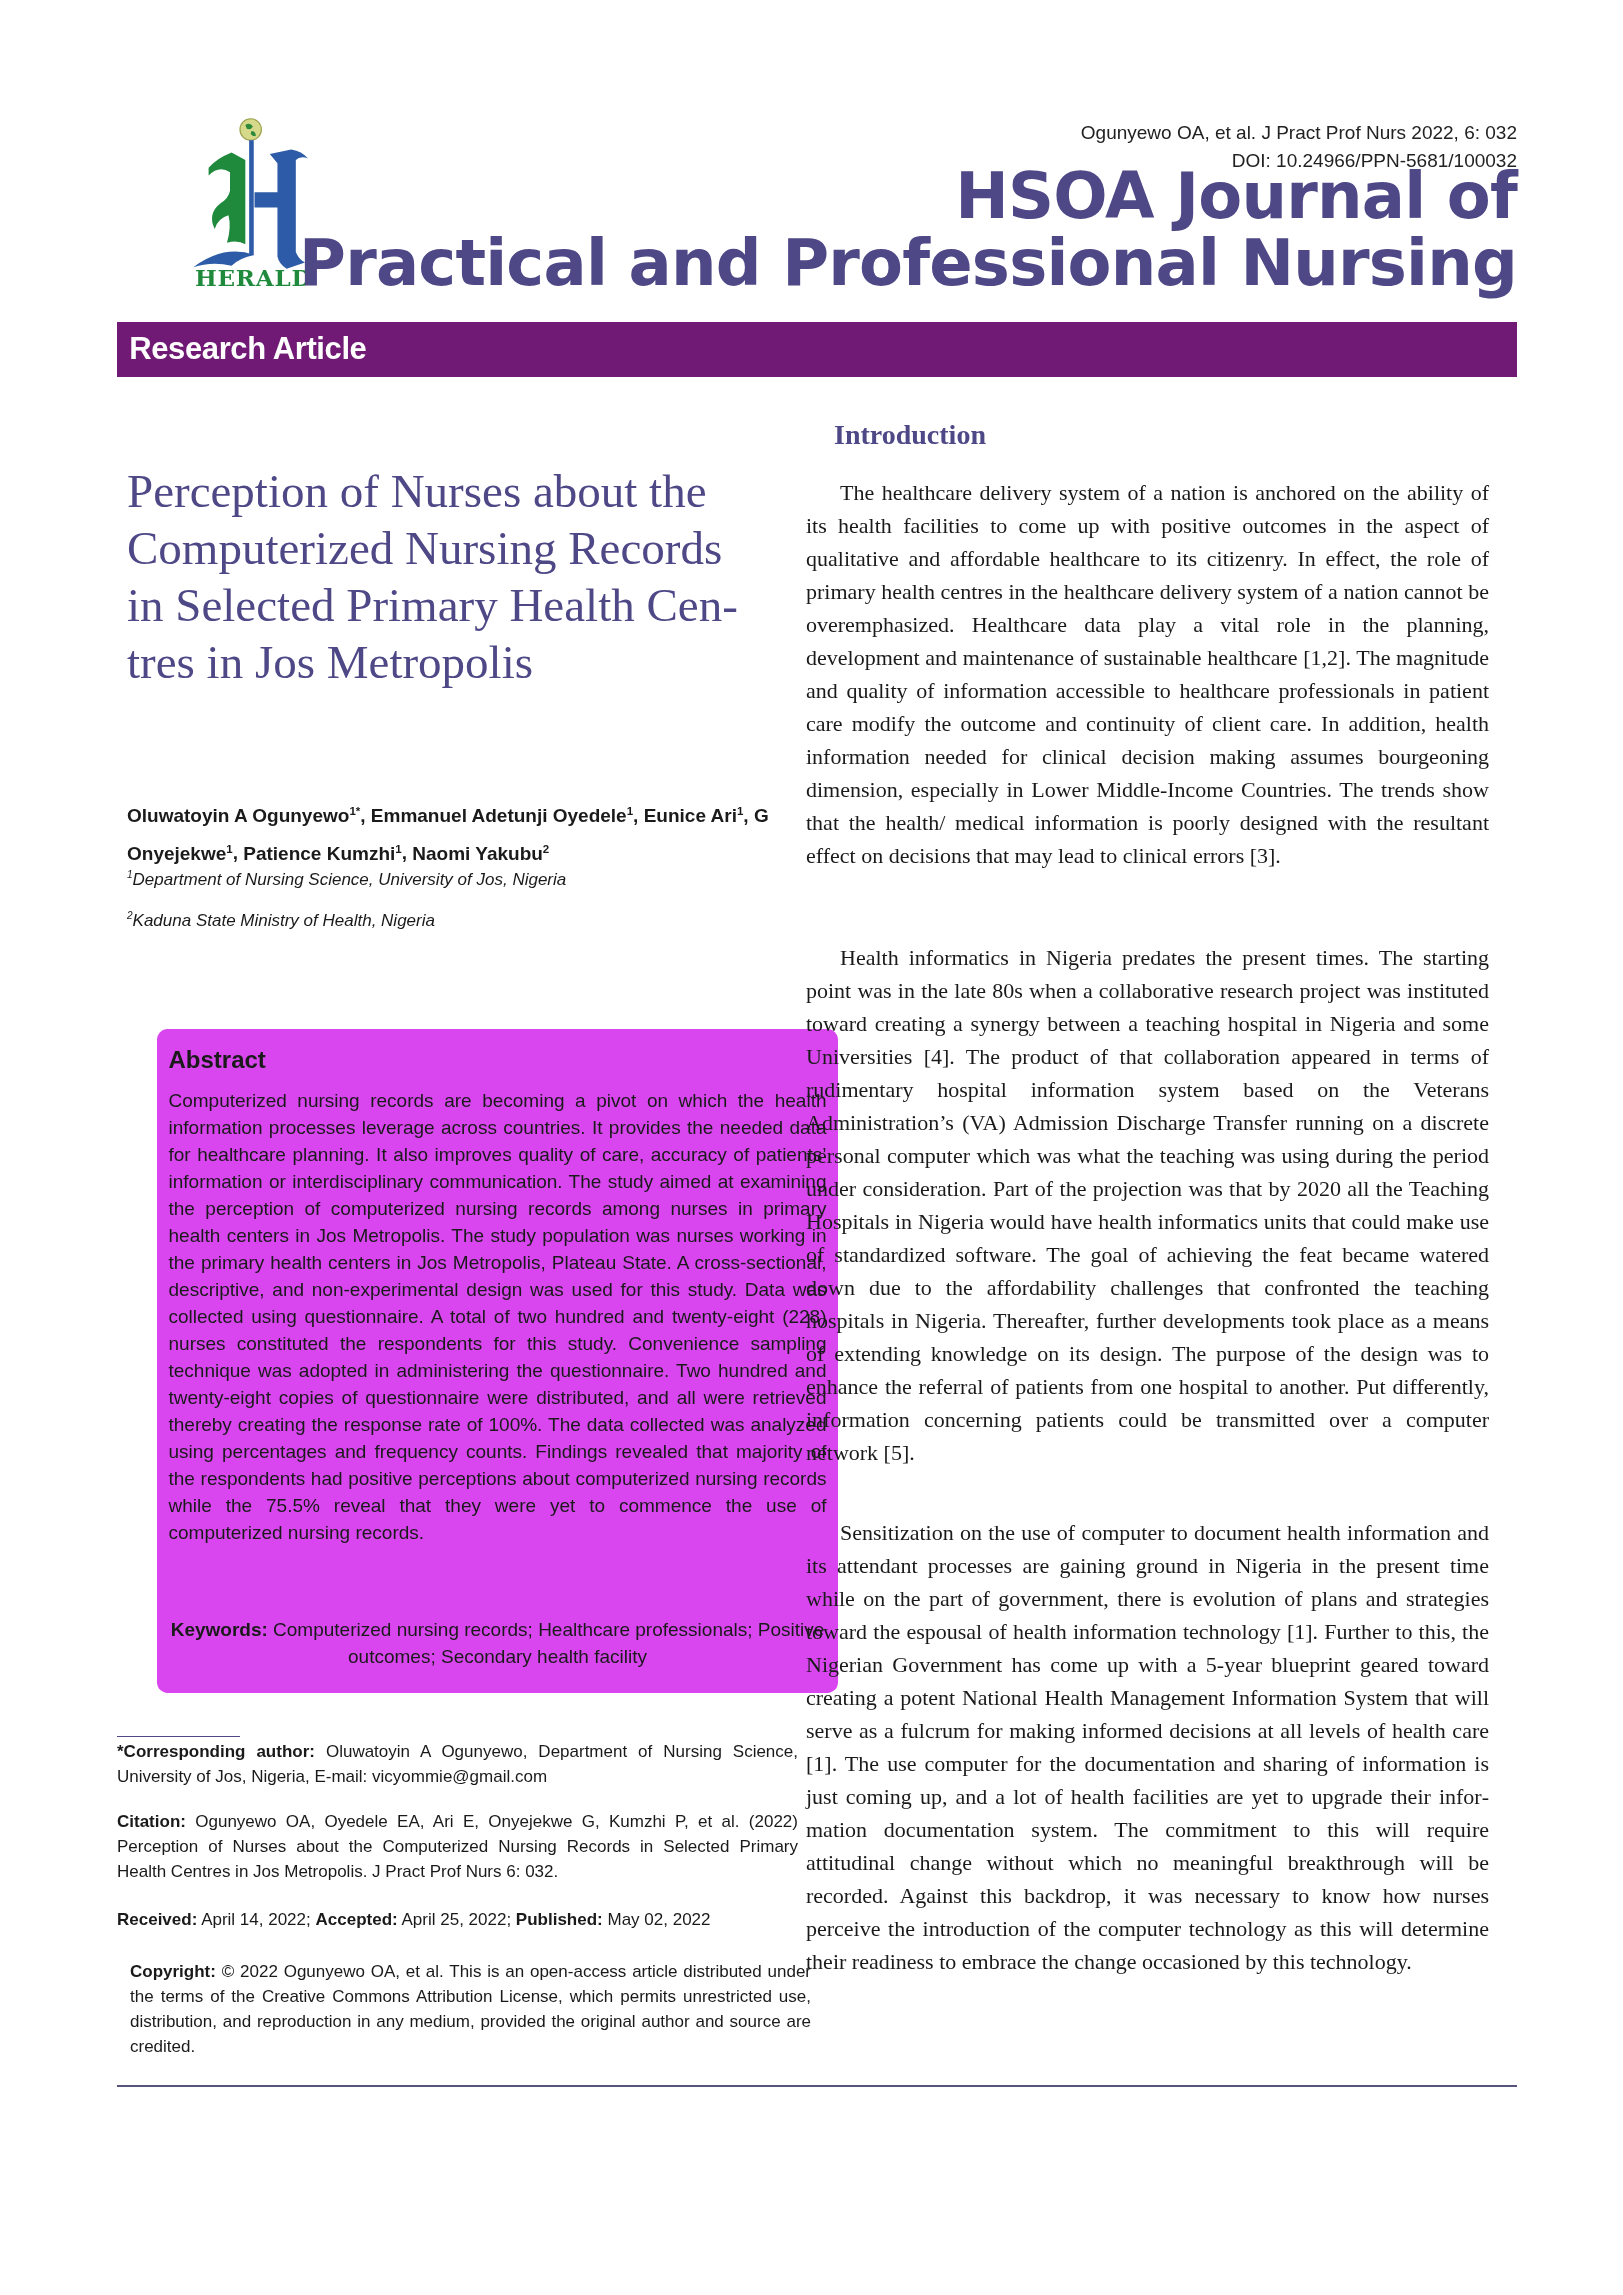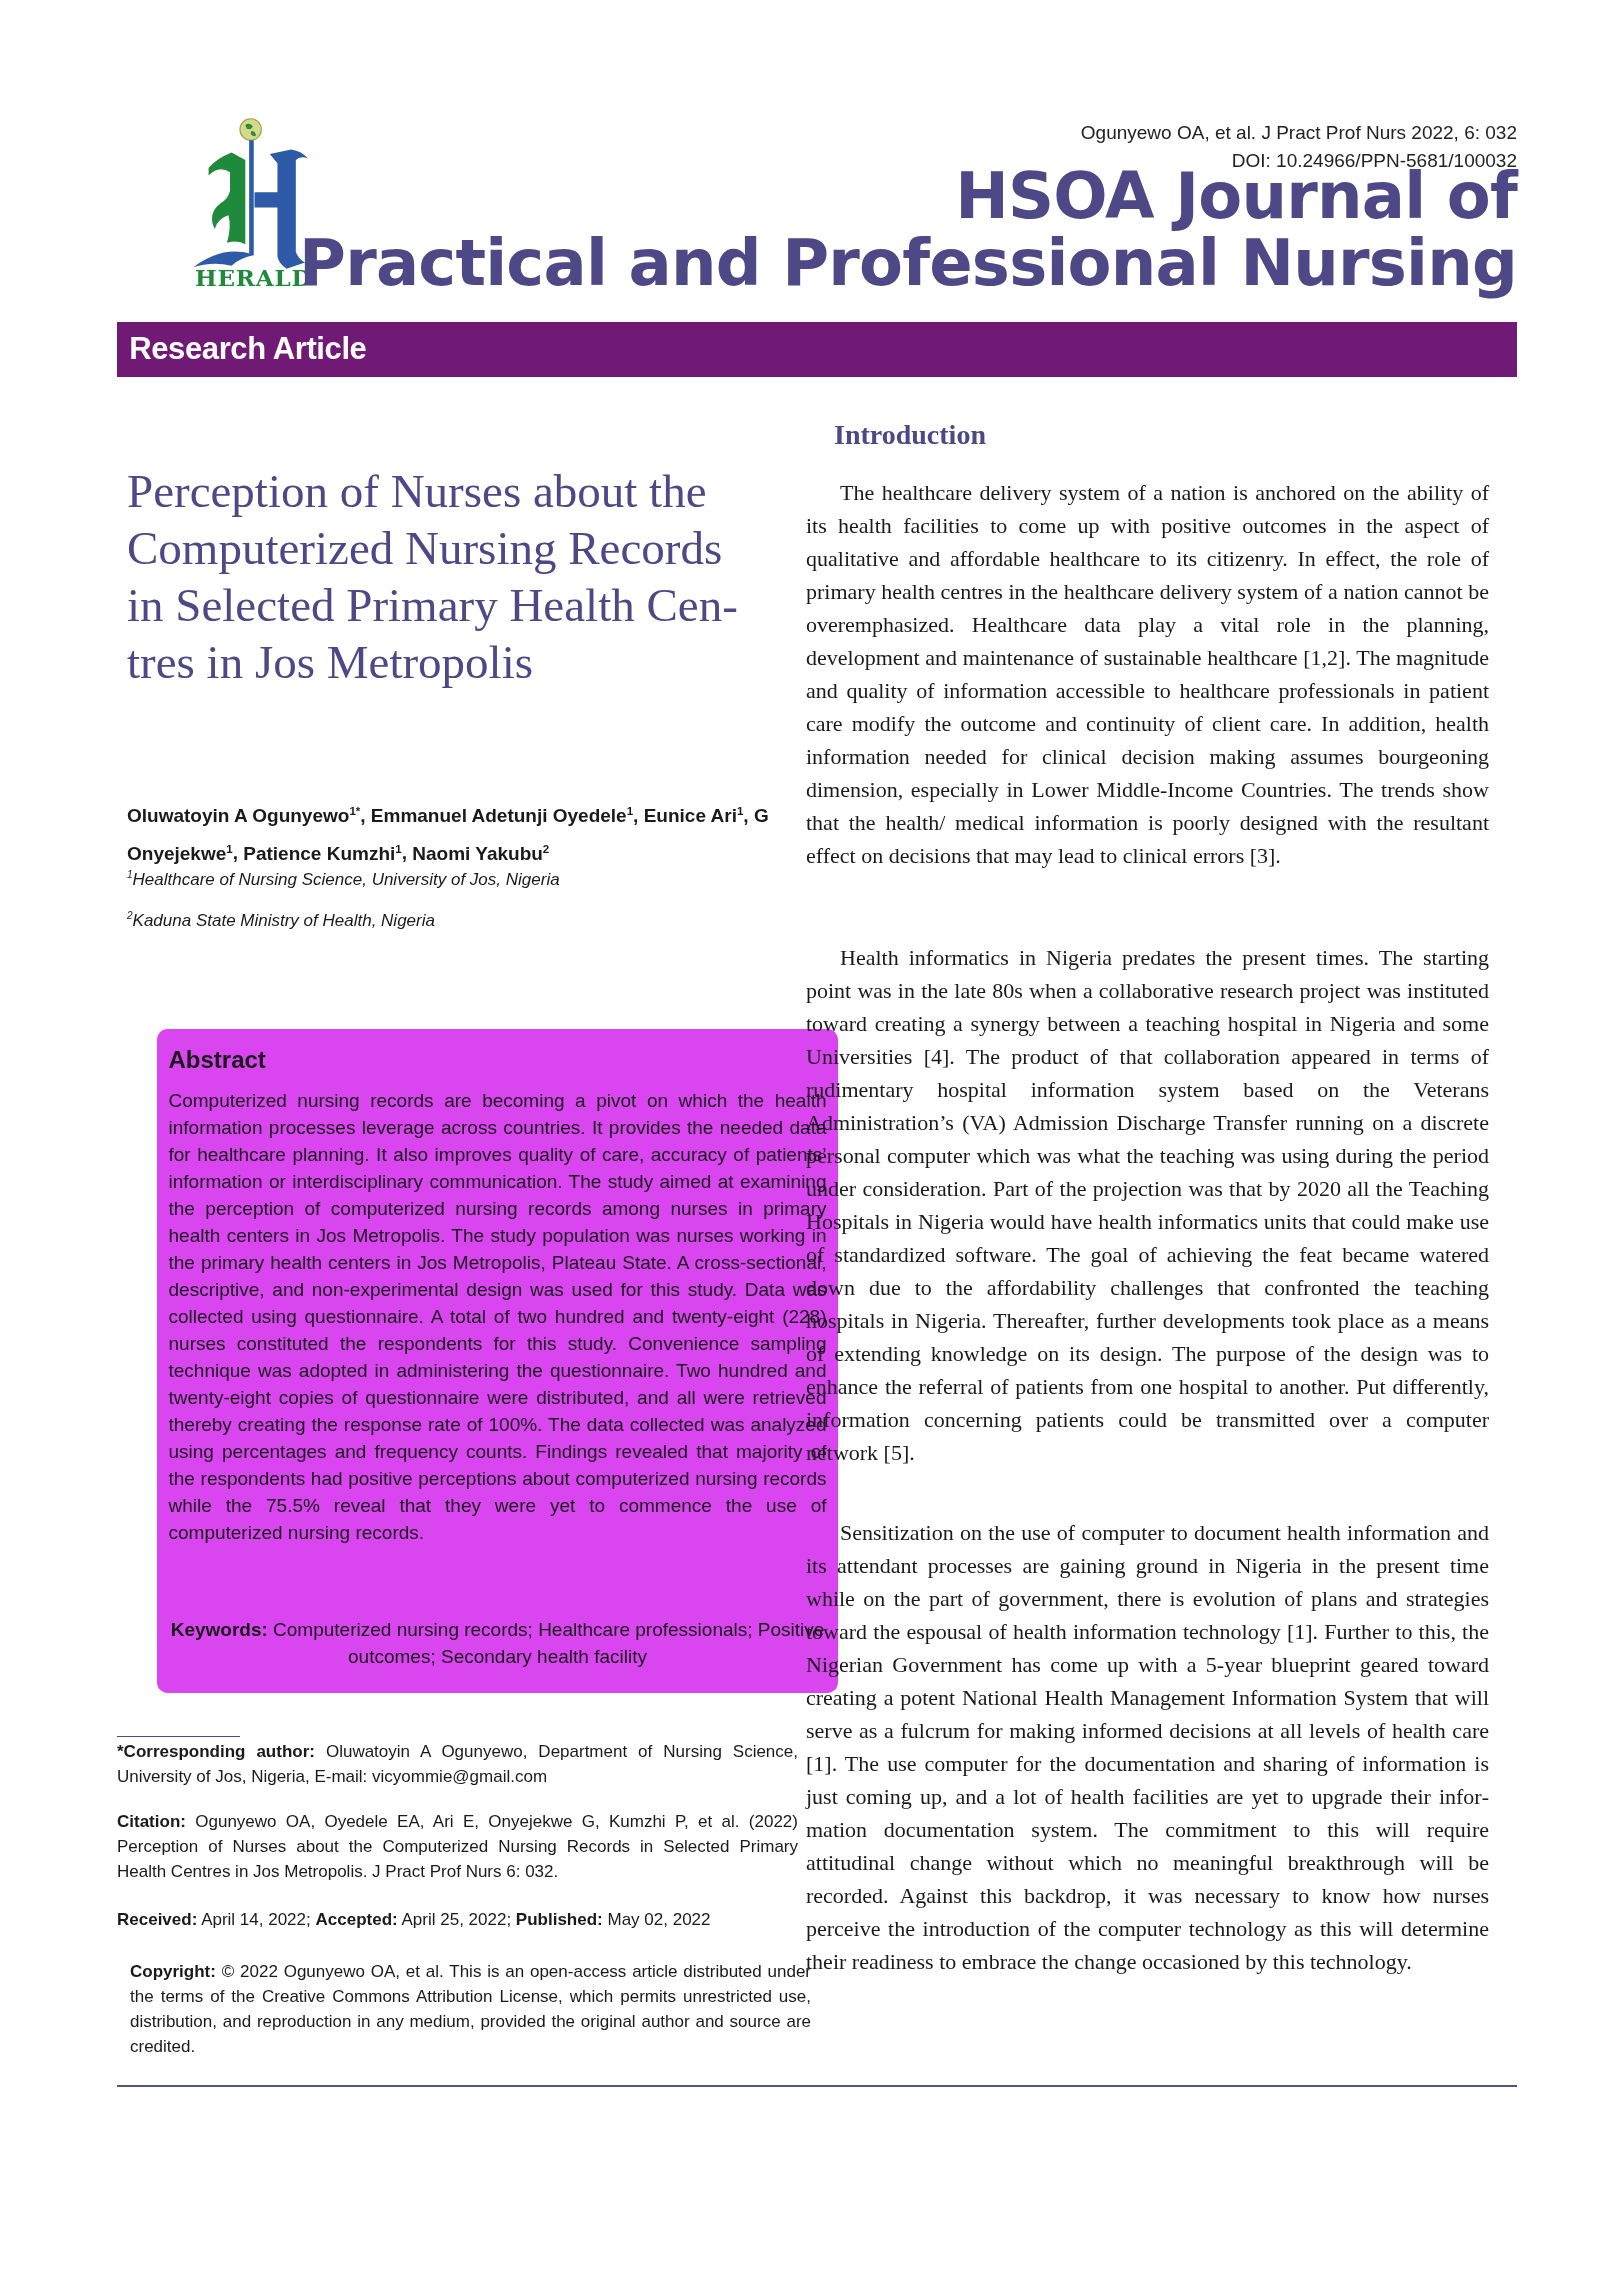--- a/index.html
+++ b/index.html
@@ -100,21 +100,21 @@
 
 <div class="authors">
   <span><span>Oluwatoyin A Ogunyewo</span><sup>1*</sup></span>,
   <span><span>Emmanuel Adetunji Oyedele</span><sup>1</sup></span>,
   <span><span>Eunice Ari</span><sup>1</sup></span>,
   <span><span>G Onyejekwe</span><sup>1</sup></span>,
   <span><span>Patience Kumzhi</span><sup>1</sup></span>,
   <span><span>Naomi Yakubu</span><sup>2</sup></span>
 </div>
 <div class="affil affil-1">
-  <sup>1</sup><span>Healthcare of Nursing Science, University of Jos, Nigeria</span>
+  <sup>1</sup><span>Department of Nursing Science, University of Jos, Nigeria</span>
 </div>
 <div class="affil affil-2">
   <sup>2</sup><span>Kaduna State Ministry of Health, Nigeria</span>
 </div>
 
 <div class="abstract-box">
   <div class="abstract-heading">Abstract</div>
   <div class="abstract-body">Computerized nursing records are becoming a pivot on which the health information processes leverage across countries. It provides the needed data for healthcare planning. It also improves quality of care, accuracy of patients’ information or interdisciplinary communi­cation. The study aimed at examining the perception of computer­ized nursing records among nurses in primary health centers in Jos Metropolis. The study population was nurses working in the primary health centers in Jos Metropolis, Plateau State. A cross-sectional, descriptive, and non-experimental design was used for this study. Data was collected using questionnaire. A total of two hundred and twenty-eight (228) nurses constituted the respondents for this study. Convenience sampling technique was adopted in administering the questionnaire. Two hundred and twenty-eight copies of question­naire were distributed, and all were retrieved thereby creating the response rate of 100%. The data collected was analyzed using per­centages and frequency counts. Findings revealed that majority of the respondents had positive perceptions about computerized nurs­ing records while the 75.5% reveal that they were yet to commence the use of computerized nursing records.</div>
   <div class="keywords">
     <b>Keywords:</b>

